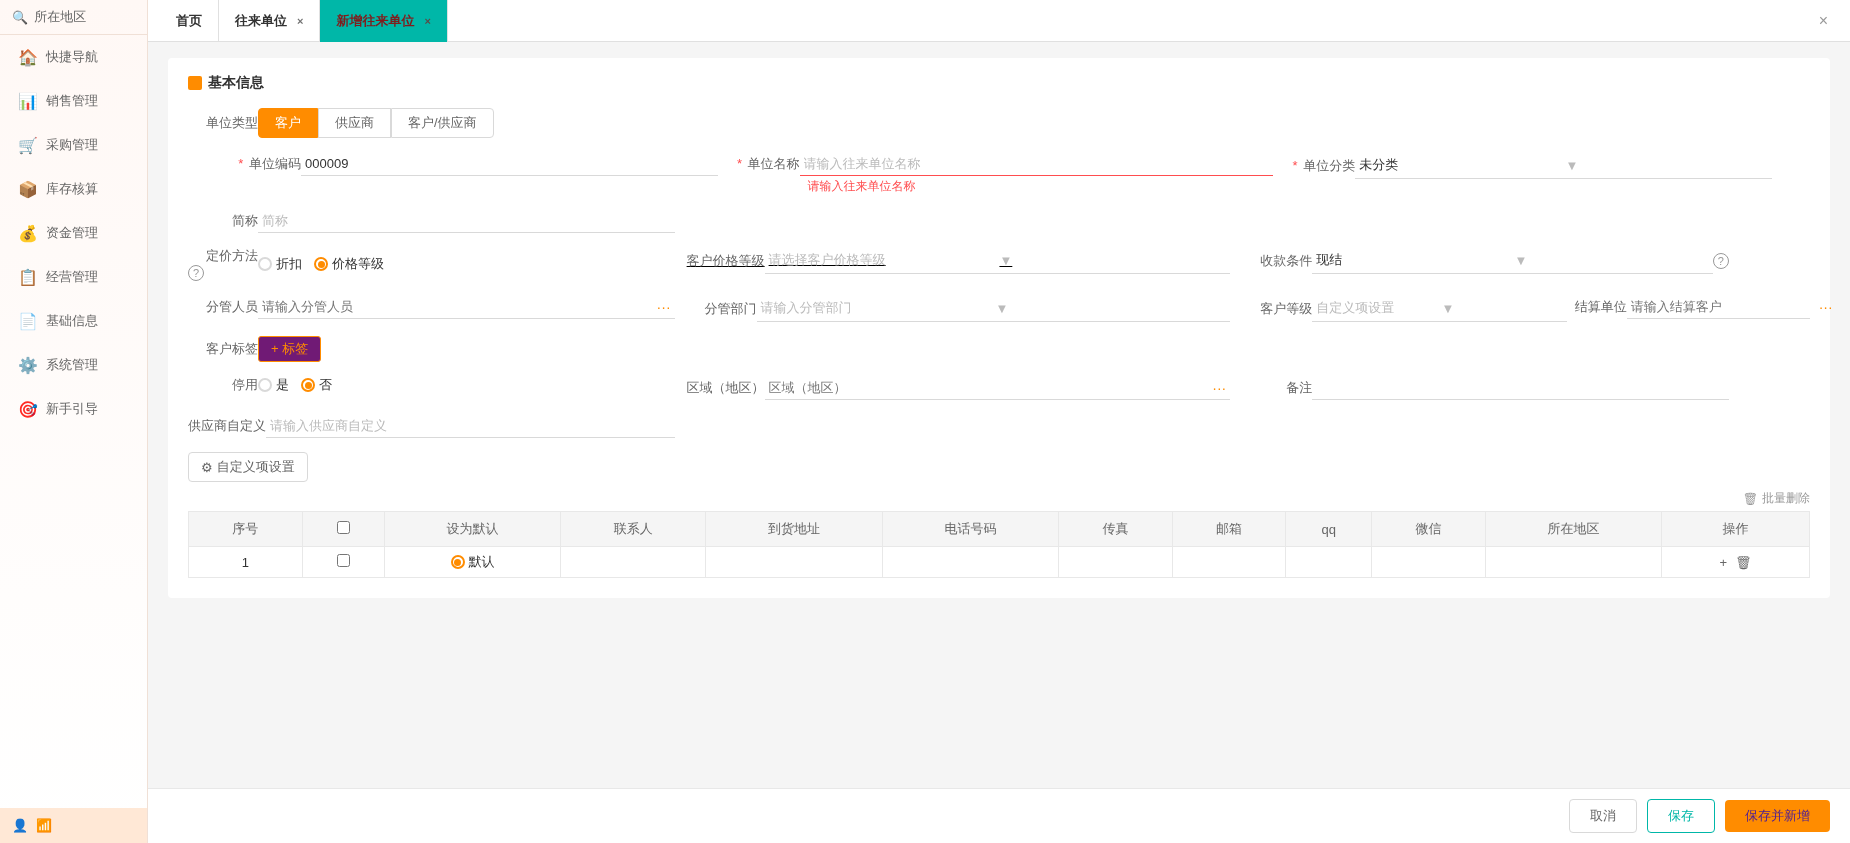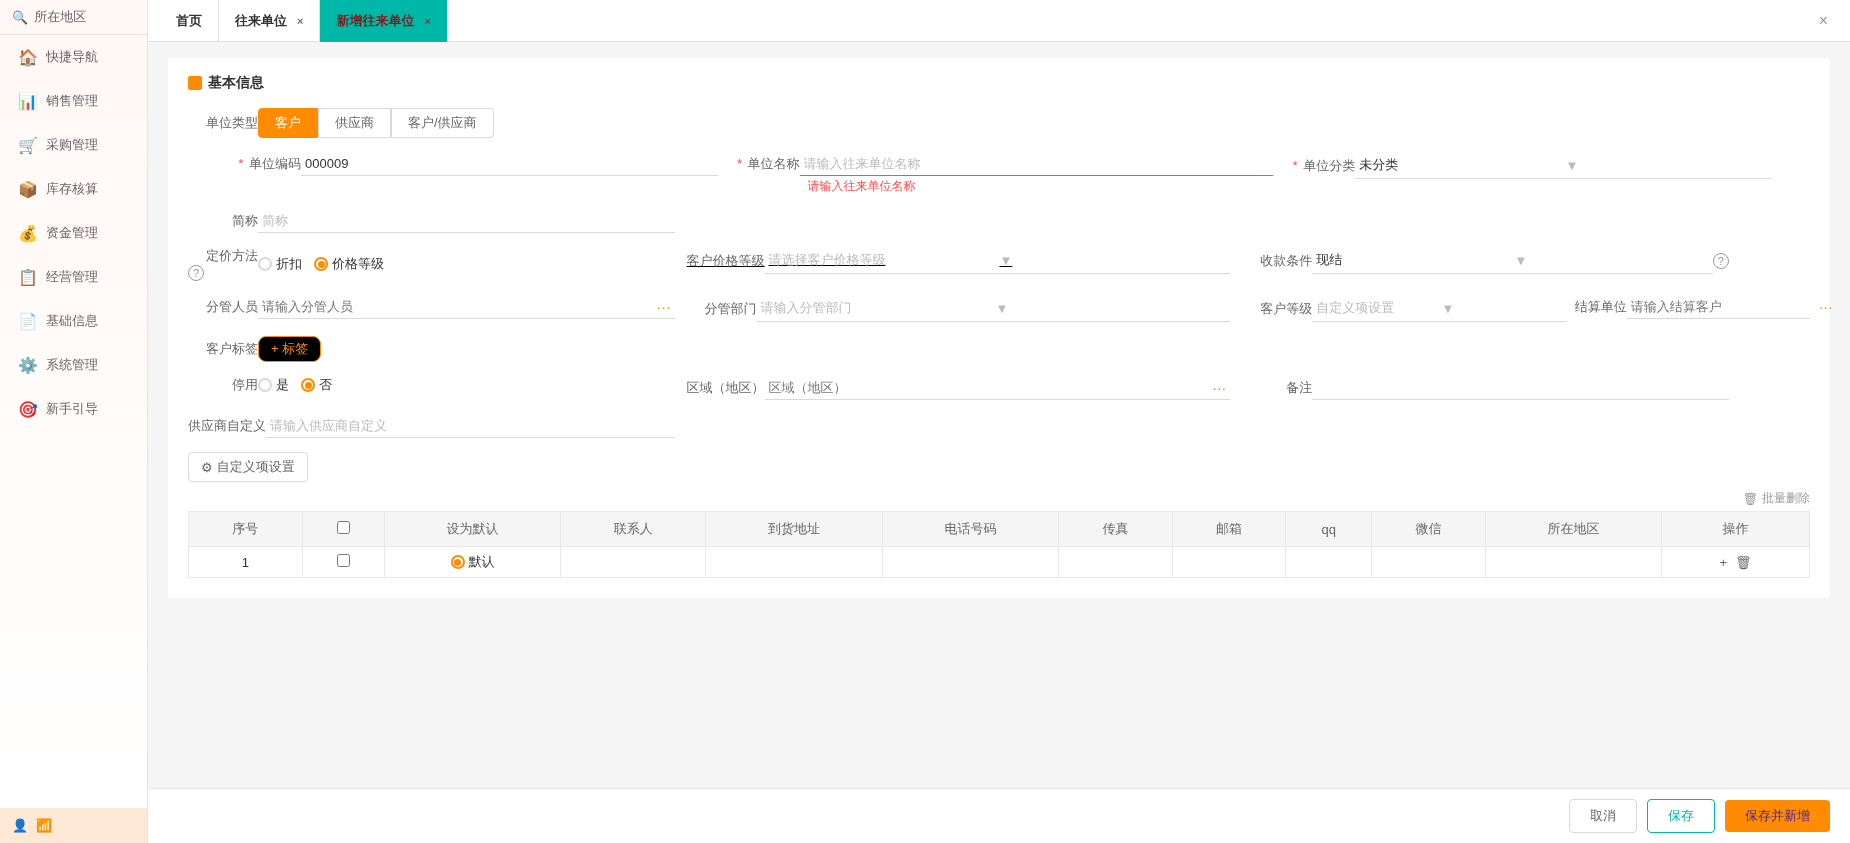--- a/index.html
+++ b/index.html
@@ -210,25 +210,25 @@
       padding: 0 4px;
     }
 
     
     .tag-add-btn {
       display: flex;
       align-items: center;
       gap: 4px;
       border: 1px solid #ff8c00;
       color: #ff8c00;
-      border-radius: 8px;
+      border-radius: 3px;
       padding: 3px 12px;
       cursor: pointer;
       font-size: 13px;
-      background: #000000;
+      background: #701a75;
     }
 
     
     .help-icon {
       width: 16px; height: 16px; border-radius: 50%;
       border: 1px solid #999;
       display: flex; align-items: center; justify-content: center;
       font-size: 11px; color: #999; cursor: pointer;
     }
 

